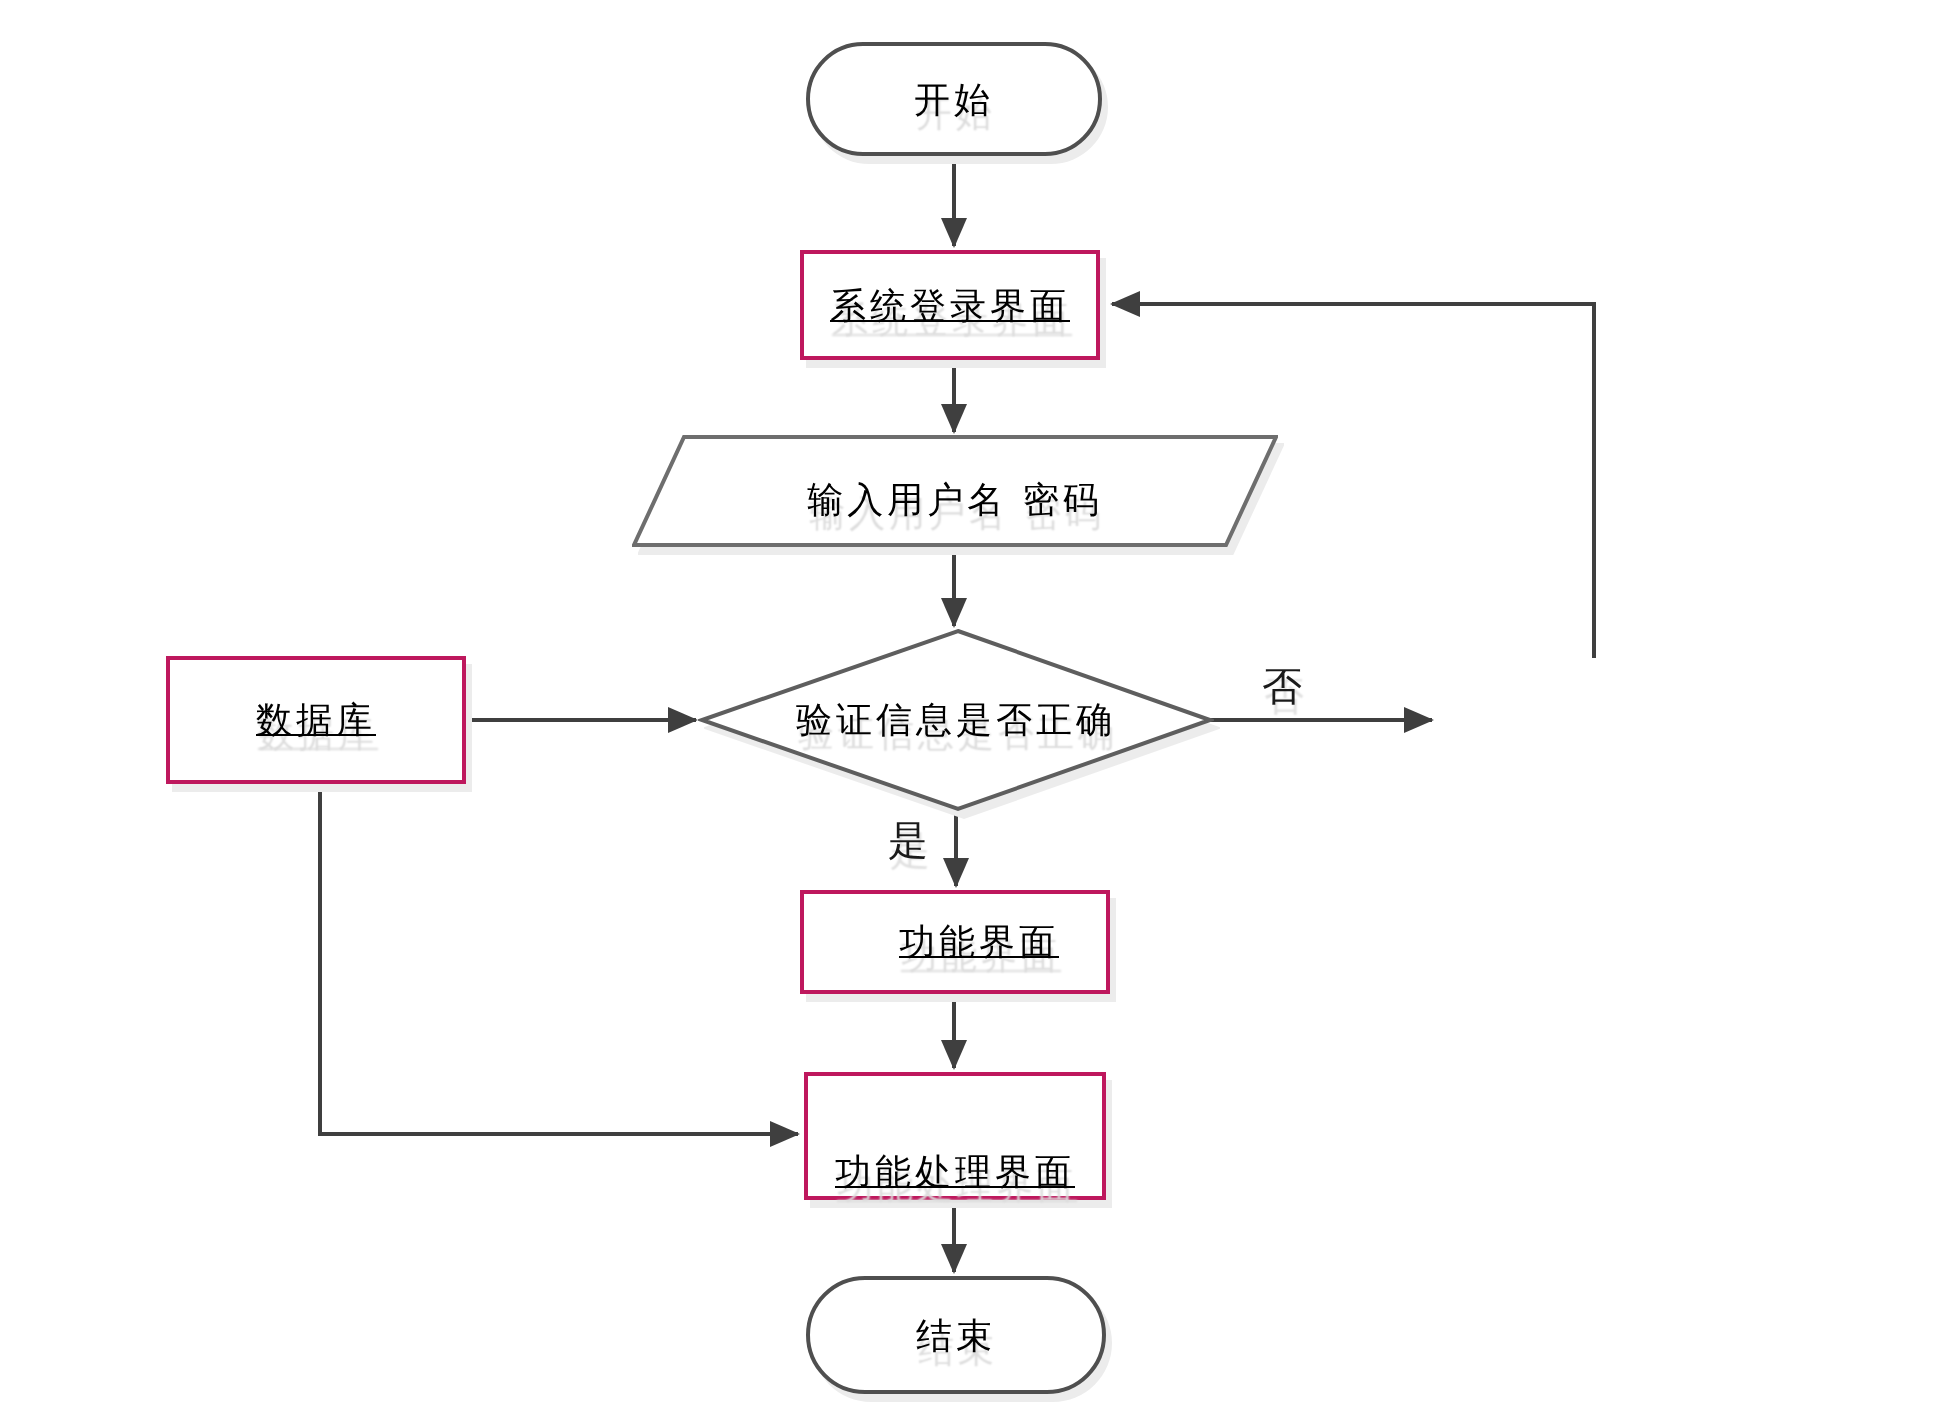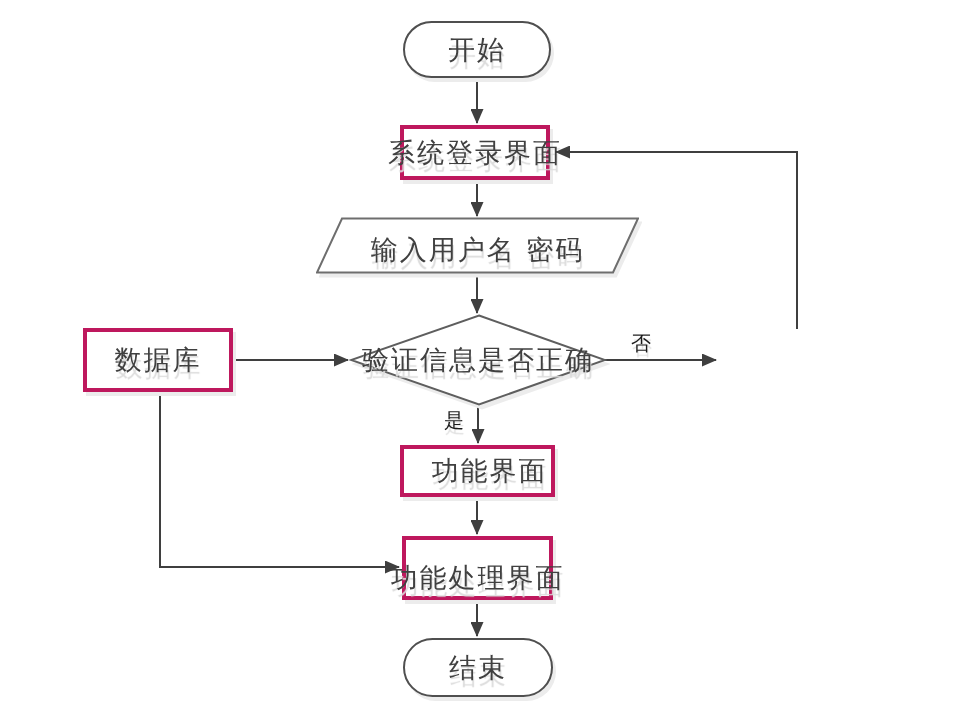--- a/index.html
+++ b/index.html
@@ -5,27 +5,27 @@
   html,body{margin:0;padding:0;background:#ffffff;}
   .canvas{
     position:relative;width:967px;height:708px;background:#ffffff;overflow:hidden;
     font-family:"DejaVu Serif","Liberation Serif",serif;
   }
   .edges{position:absolute;left:0;top:0;width:967px;height:708px;pointer-events:none;}
   .node{
     position:absolute;display:flex;align-items:center;justify-content:center;
     box-sizing:border-box;background:#ffffff;
   }
-  .rect{border:4px solid #be185d;box-shadow:3px 4px 0 #ececec;}
+  .rect{border:2px solid #be185d;box-shadow:3px 4px 0 #ececec;text-decoration:underline;}
   .stadium{border:2px solid #4f4f4f;border-radius:30px;box-shadow:3px 4px 0 #ececec;}
   .svgnode{background:transparent;}
   .svgnode svg{position:absolute;left:0;top:0;filter:drop-shadow(3px 4px 0 #ececec);}
   .svgnode .label{position:relative;}
   .label{
-    font-size:27px;color:#404040;letter-spacing:2px;white-space:nowrap;
+    font-size:18px;color:#000000;letter-spacing:2px;white-space:nowrap;
     text-shadow:1px 7px 1px #dcdcdc;
   }
   .edge-label{
     position:absolute;font-size:20px;color:#1a1a1a;
     text-shadow:1px 5px 1px #e0e0e0;
   }
 </style>
 </head>
 <body>
 

